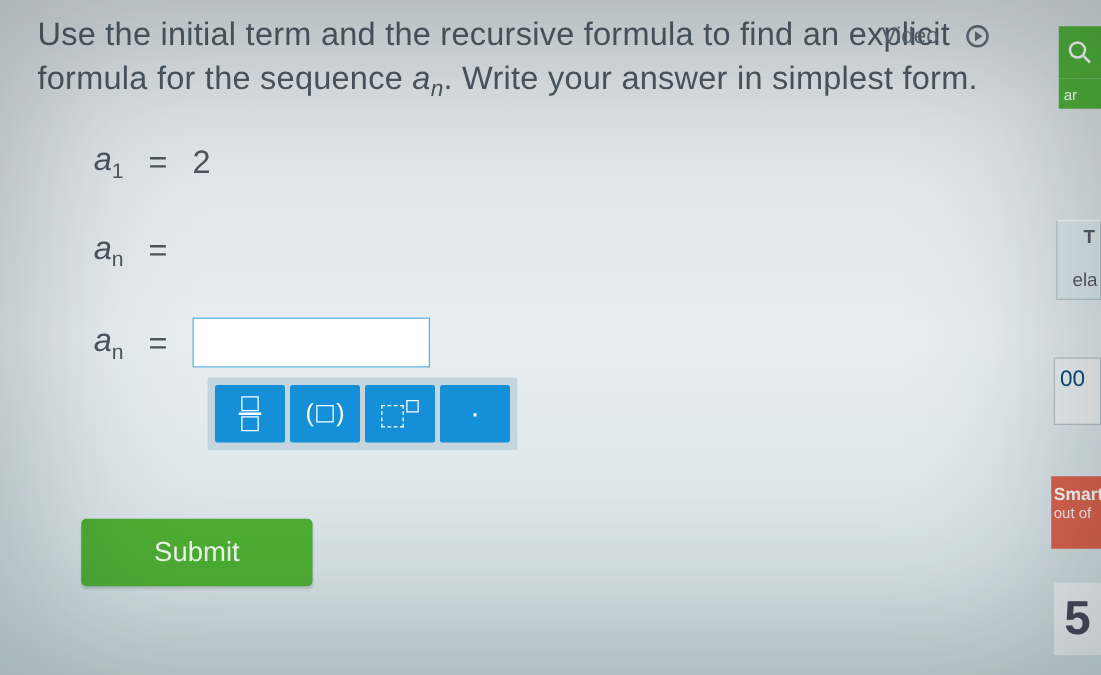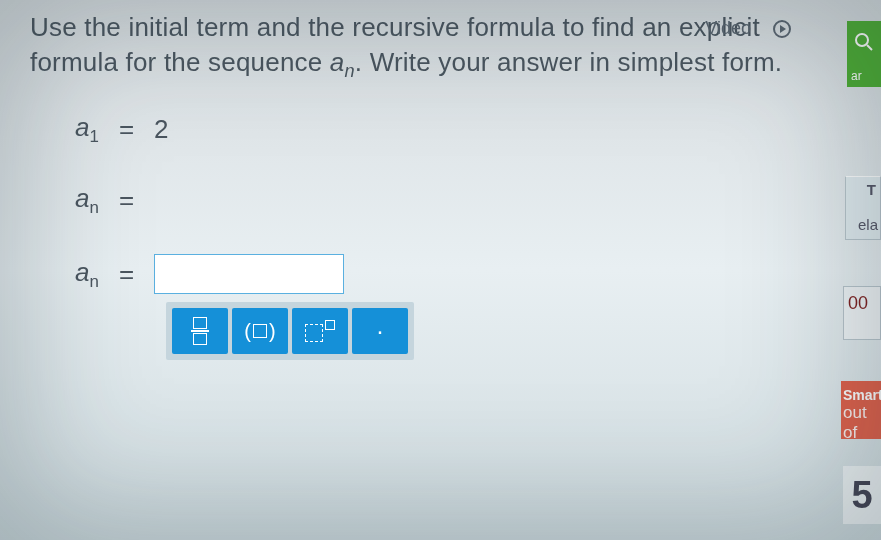--- a/index.html
+++ b/index.html
@@ -144,24 +144,24 @@
       font-size: 16px;
       color: #556;
       padding: 6px 4px;
     }
     .green-tab { top: 5px; background: #4dae33; color: white; width: 34px; height: 42px; display: flex; align-items: center; justify-content: center; border: none;}
     .green-tab2 { top: 47px; background: #4dae33; color: white; width: 34px; height: 24px; border: none; font-size: 12px;}
     .ela-box { top: 160px; width: 36px; height: 64px; font-size: 15px; text-align: right; padding-top: 10px; background: #e2ecf0; border-top: 1px solid #fff;}
     .ela-box .t { color: #556; font-weight: bold; position: absolute; top: 4px; right: 4px;}
     .ela-box .e { position: absolute; bottom: 6px; right: 2px; text-align: right;}
     .timer-box { top: 270px; width: 38px; height: 54px; background: #f0f4f6; }
-    .timer-box .zeros { font-size: 18px; color: #7f1d1d; }
+    .timer-box .zeros { font-size: 18px; color: #0c4a6e; }
     .smart-box { top: 365px; width: 40px; background: #e0604a; color: white; height: 58px; border: none; font-size: 14px; padding: 6px 2px;}
     .smart-box .s1 { font-weight: bold; display: block;}
-    .smart-box .s2 { font-size: 17px; display: block; opacity: 0.9;}
+    .smart-box .s2 { font-size: 12px; display: block; opacity: 0.9;}
     .five-box { top: 450px; width: 38px; height: 58px; background: #eef3f5; font-size: 38px; font-weight: bold; color: #445; display: flex; align-items: center; justify-content: center; border: none;}
     
     .vignette {
       position: absolute; left: 0; top: 0; width: 100%; height: 100%;
       pointer-events: none;
       box-shadow: inset 0 0 120px 30px rgba(30,50,60,0.25);
     }
   </style>
 </head>
 <body>
@@ -211,20 +211,21 @@
       <div class="exp">
           <div class="base"></div>
           <div class="pow"></div>
         </div>
     </div>
     <div class="tool-btn dot">
       <span>·</span>
     </div>
   </div>
 
+  <button class="submit-btn">Submit</button>
 </div>
 
 <div class="right-col">
   <div class="right-box green-tab">
     <svg width="20" height="20" viewBox="0 0 20 20">
         <circle cx="8" cy="8" r="6" stroke="white" stroke-width="2" fill="none"></circle>
         <line x1="13" y1="13" x2="18" y2="18" stroke="white" stroke-width="2"></line>
       </svg>
   </div>
   <div class="right-box green-tab2">ar</div>

